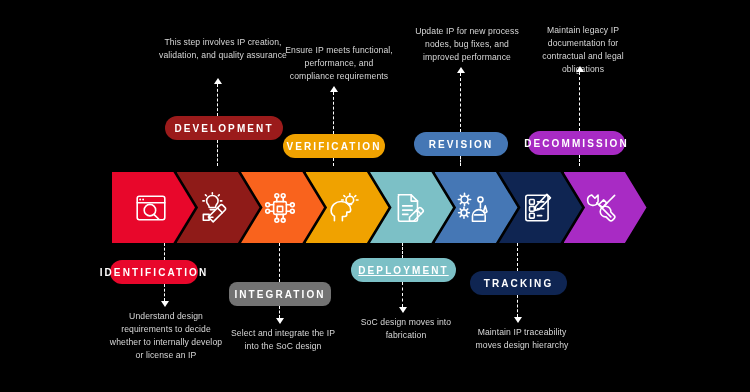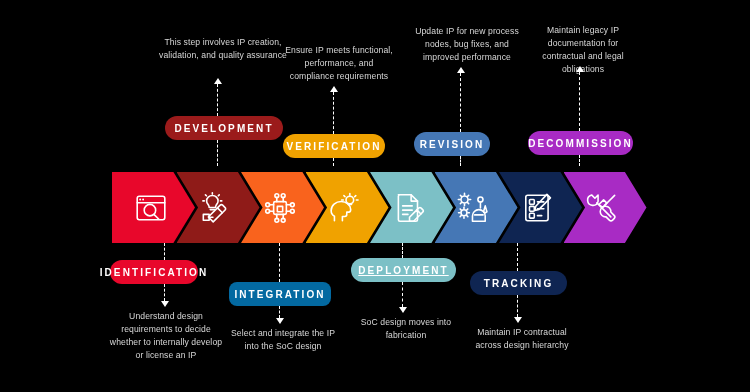--- a/index.html
+++ b/index.html
@@ -200,45 +200,45 @@
       <div class="pill" style="left: 110px; top: 260px; width: 88px; background: rgb(232, 7, 43);">IDENTIFICATION</div>
       <div class="caption" style="left: 108px; top: 310px; width: 116px;">Understand design requirements to decide whether to internally develop or license an IP</div>
       <div class="conn" style="left: 164.25px; top: 243px; height: 17px;"></div>
       <div class="conn" style="left: 164.25px; top: 284px; height: 17px;"></div>
       <div class="arrow-dn" style="left: 161px; top: 301px;"></div>
       <div class="pill" style="left: 165px; top: 116px; width: 118px; background: rgb(155, 27, 27);">DEVELOPMENT</div>
       <div class="caption" style="left: 158px; top: 36px; width: 130px;">This step involves IP creation, validation, and quality assurance</div>
       <div class="conn" style="left: 217.25px; top: 140px; height: 26px;"></div>
       <div class="conn" style="left: 217.25px; top: 84px; height: 32px;"></div>
       <div class="arrow-up" style="left: 214px; top: 78px;"></div>
-      <div class="pill" style="left: 229px; top: 282px; width: 102px; background: #0369a1; border-radius: 8px;">INTEGRATION</div>
+      <div class="pill" style="left: 229px; top: 282px; width: 102px; background: #737373; border-radius: 8px;">INTEGRATION</div>
       <div class="caption" style="left: 228px; top: 327px; width: 110px;">Select and integrate the IP into the SoC design</div>
       <div class="conn" style="left: 279.25px; top: 243px; height: 39px;"></div>
       <div class="conn" style="left: 279.25px; top: 306px; height: 12px;"></div>
       <div class="arrow-dn" style="left: 276px; top: 318px;"></div>
       <div class="pill" style="left: 283px; top: 134px; width: 102px; background: rgb(240, 162, 0);">VERIFICATION</div>
       <div class="caption" style="left: 285px; top: 44px; width: 108px;">Ensure IP meets functional, performance, and compliance requirements</div>
       <div class="conn" style="left: 333.25px; top: 158px; height: 8px;"></div>
       <div class="conn" style="left: 333.25px; top: 92px; height: 42px;"></div>
       <div class="arrow-up" style="left: 330px; top: 86px;"></div>
       <div class="pill" style="left: 351px; top: 258px; width: 105px; background: rgb(124, 192, 198); text-decoration: underline;">DEPLOYMENT</div>
       <div class="caption" style="left: 352px; top: 316px; width: 108px;">SoC design moves into fabrication</div>
       <div class="conn" style="left: 402.25px; top: 243px; height: 15px;"></div>
       <div class="conn" style="left: 402.25px; top: 282px; height: 25px;"></div>
       <div class="arrow-dn" style="left: 399px; top: 307px;"></div>
-      <div class="pill" style="left: 414px; top: 132px; width: 76px; background: rgb(69, 119, 181);">REVISION</div>
+      <div class="pill" style="left: 414px; top: 132px; width: 94px; background: rgb(69, 119, 181);">REVISION</div>
       <div class="caption" style="left: 413px; top: 25px; width: 108px;">Update IP for new process nodes, bug fixes, and improved performance</div>
       <div class="conn" style="left: 460.25px; top: 156px; height: 10px;"></div>
       <div class="conn" style="left: 460.25px; top: 73px; height: 59px;"></div>
       <div class="arrow-up" style="left: 457px; top: 67px;"></div>
       <div class="pill" style="left: 470px; top: 271px; width: 97px; background: rgb(15, 37, 82);">TRACKING</div>
-      <div class="caption" style="left: 464px; top: 326px; width: 116px;">Maintain IP contractual across design hierarchy</div>
+      <div class="caption" style="left: 464px; top: 326px; width: 116px;">Maintain IP traceability moves design hierarchy</div>
       <div class="conn" style="left: 517.25px; top: 243px; height: 28px;"></div>
       <div class="conn" style="left: 517.25px; top: 295px; height: 22px;"></div>
       <div class="arrow-dn" style="left: 514px; top: 317px;"></div>
-      <div class="pill" style="left: 528px; top: 131px; width: 105px; background: rgb(168, 43, 196);">DECOMMISSION</div>
+      <div class="pill" style="left: 528px; top: 131px; width: 97px; background: rgb(168, 43, 196);">DECOMMISSION</div>
       <div class="caption" style="left: 528px; top: 24px; width: 110px;">Maintain legacy IP documentation for contractual and legal obligations</div>
       <div class="conn" style="left: 579.25px; top: 155px; height: 11px;"></div>
       <div class="conn" style="left: 579.25px; top: 72px; height: 59px;"></div>
       <div class="arrow-up" style="left: 576px; top: 66px;"></div>
     </div>
 
 </div>
 
 </body></html>

